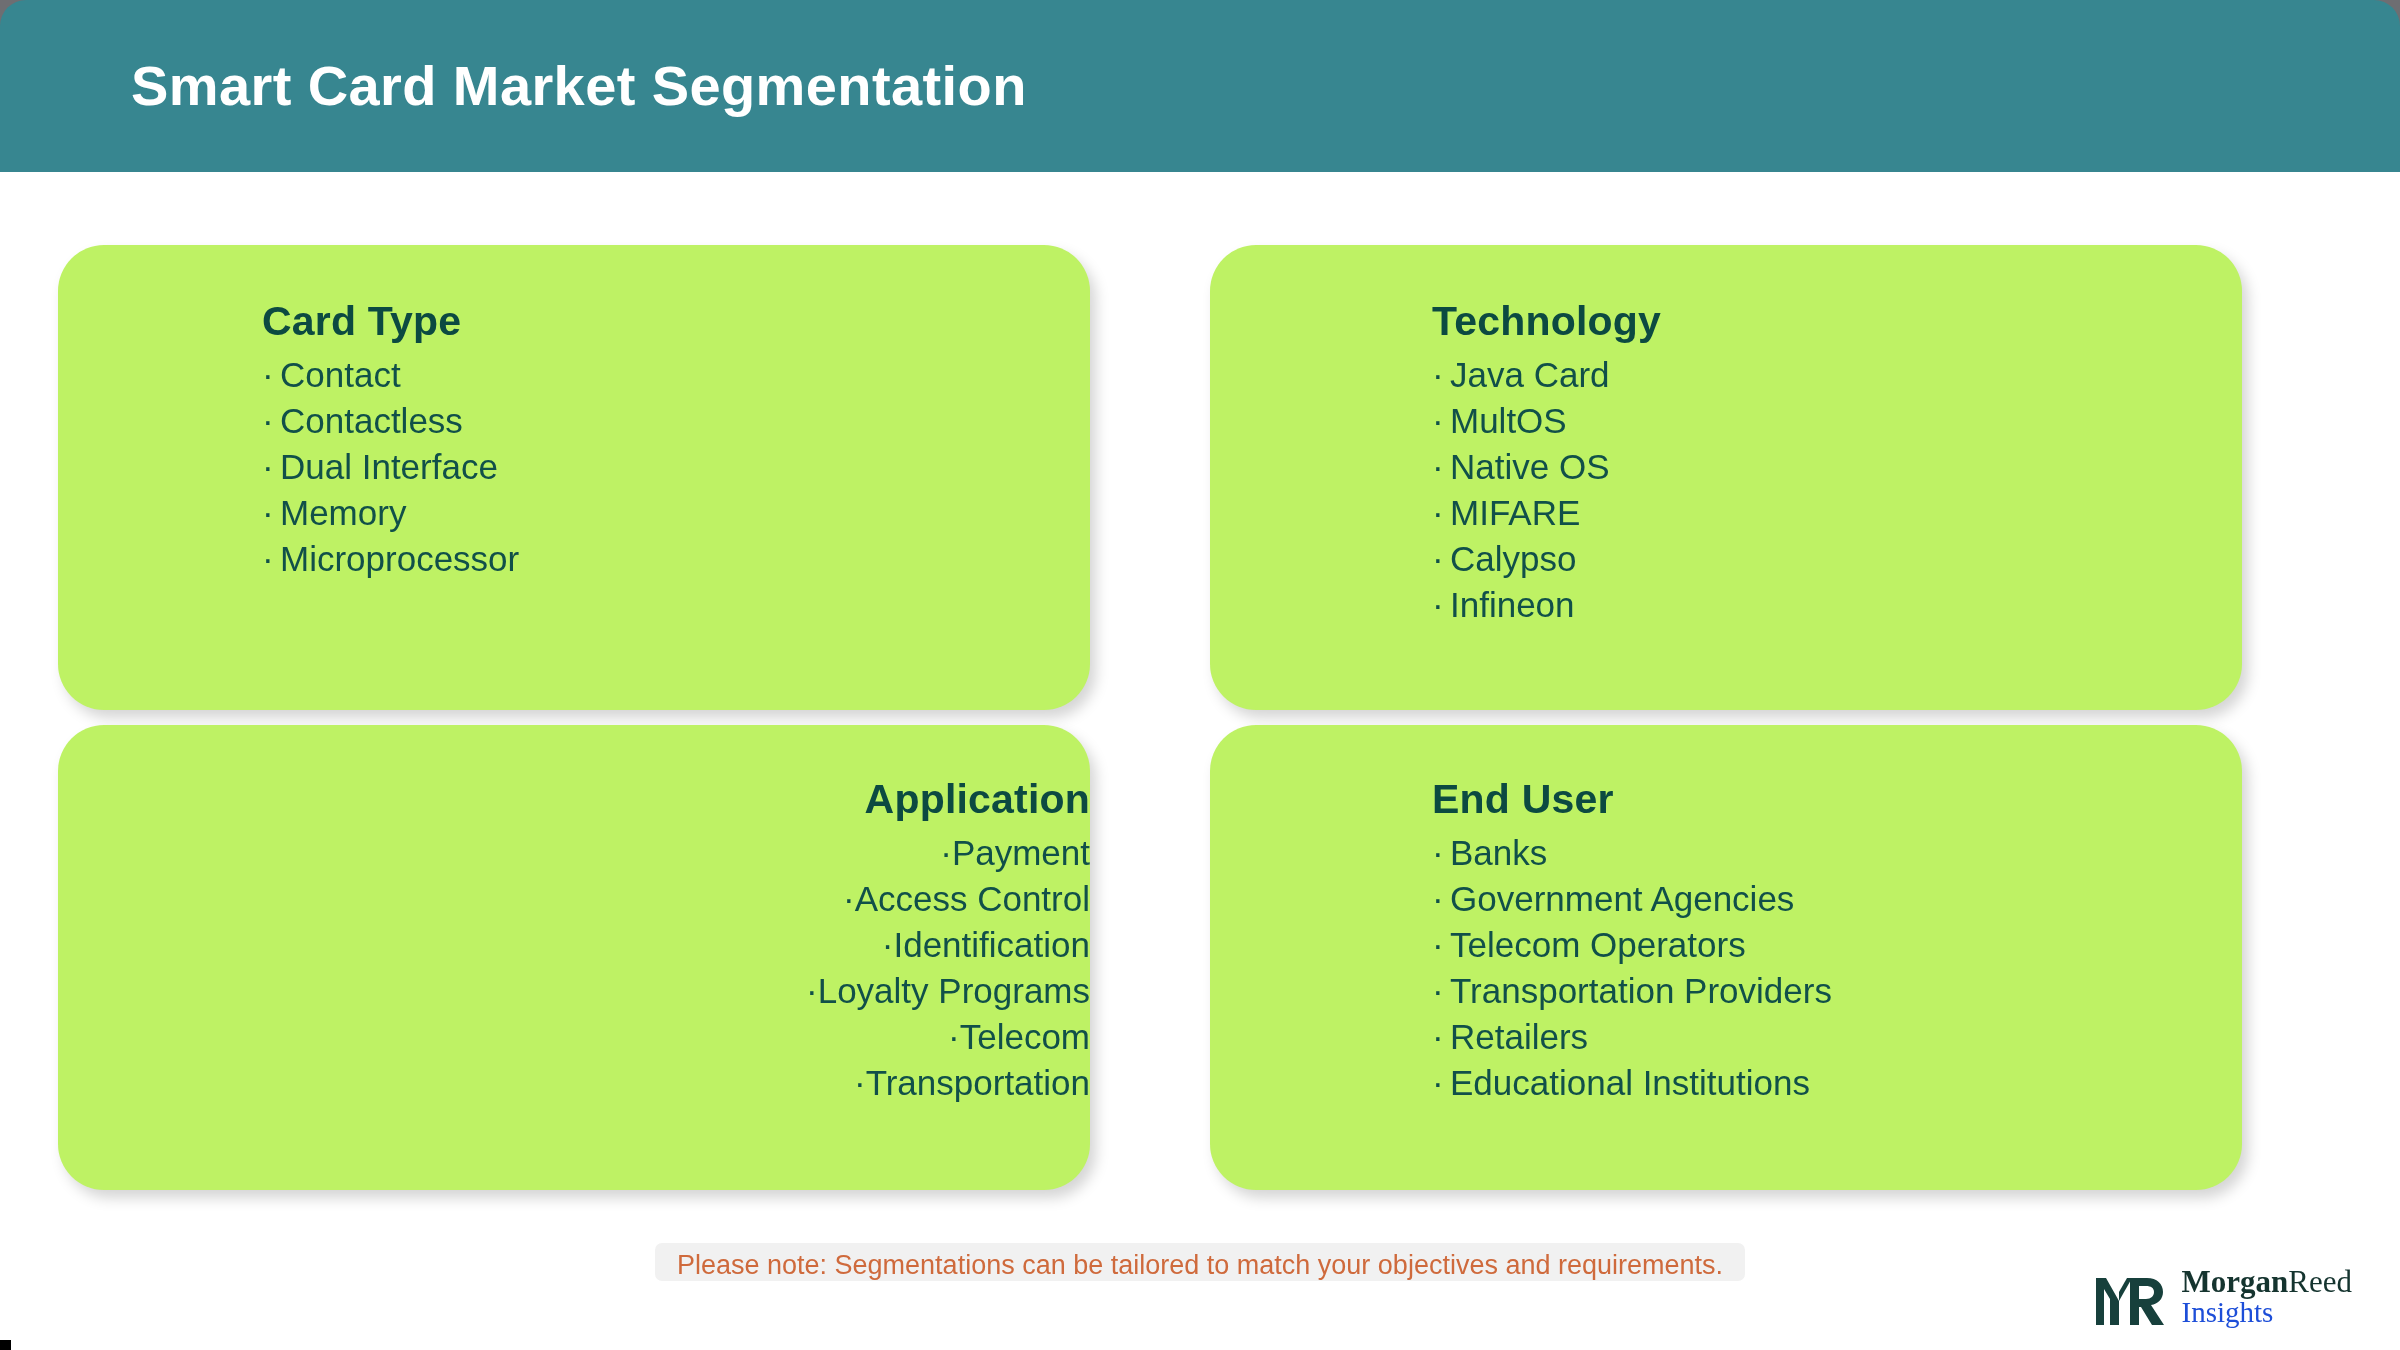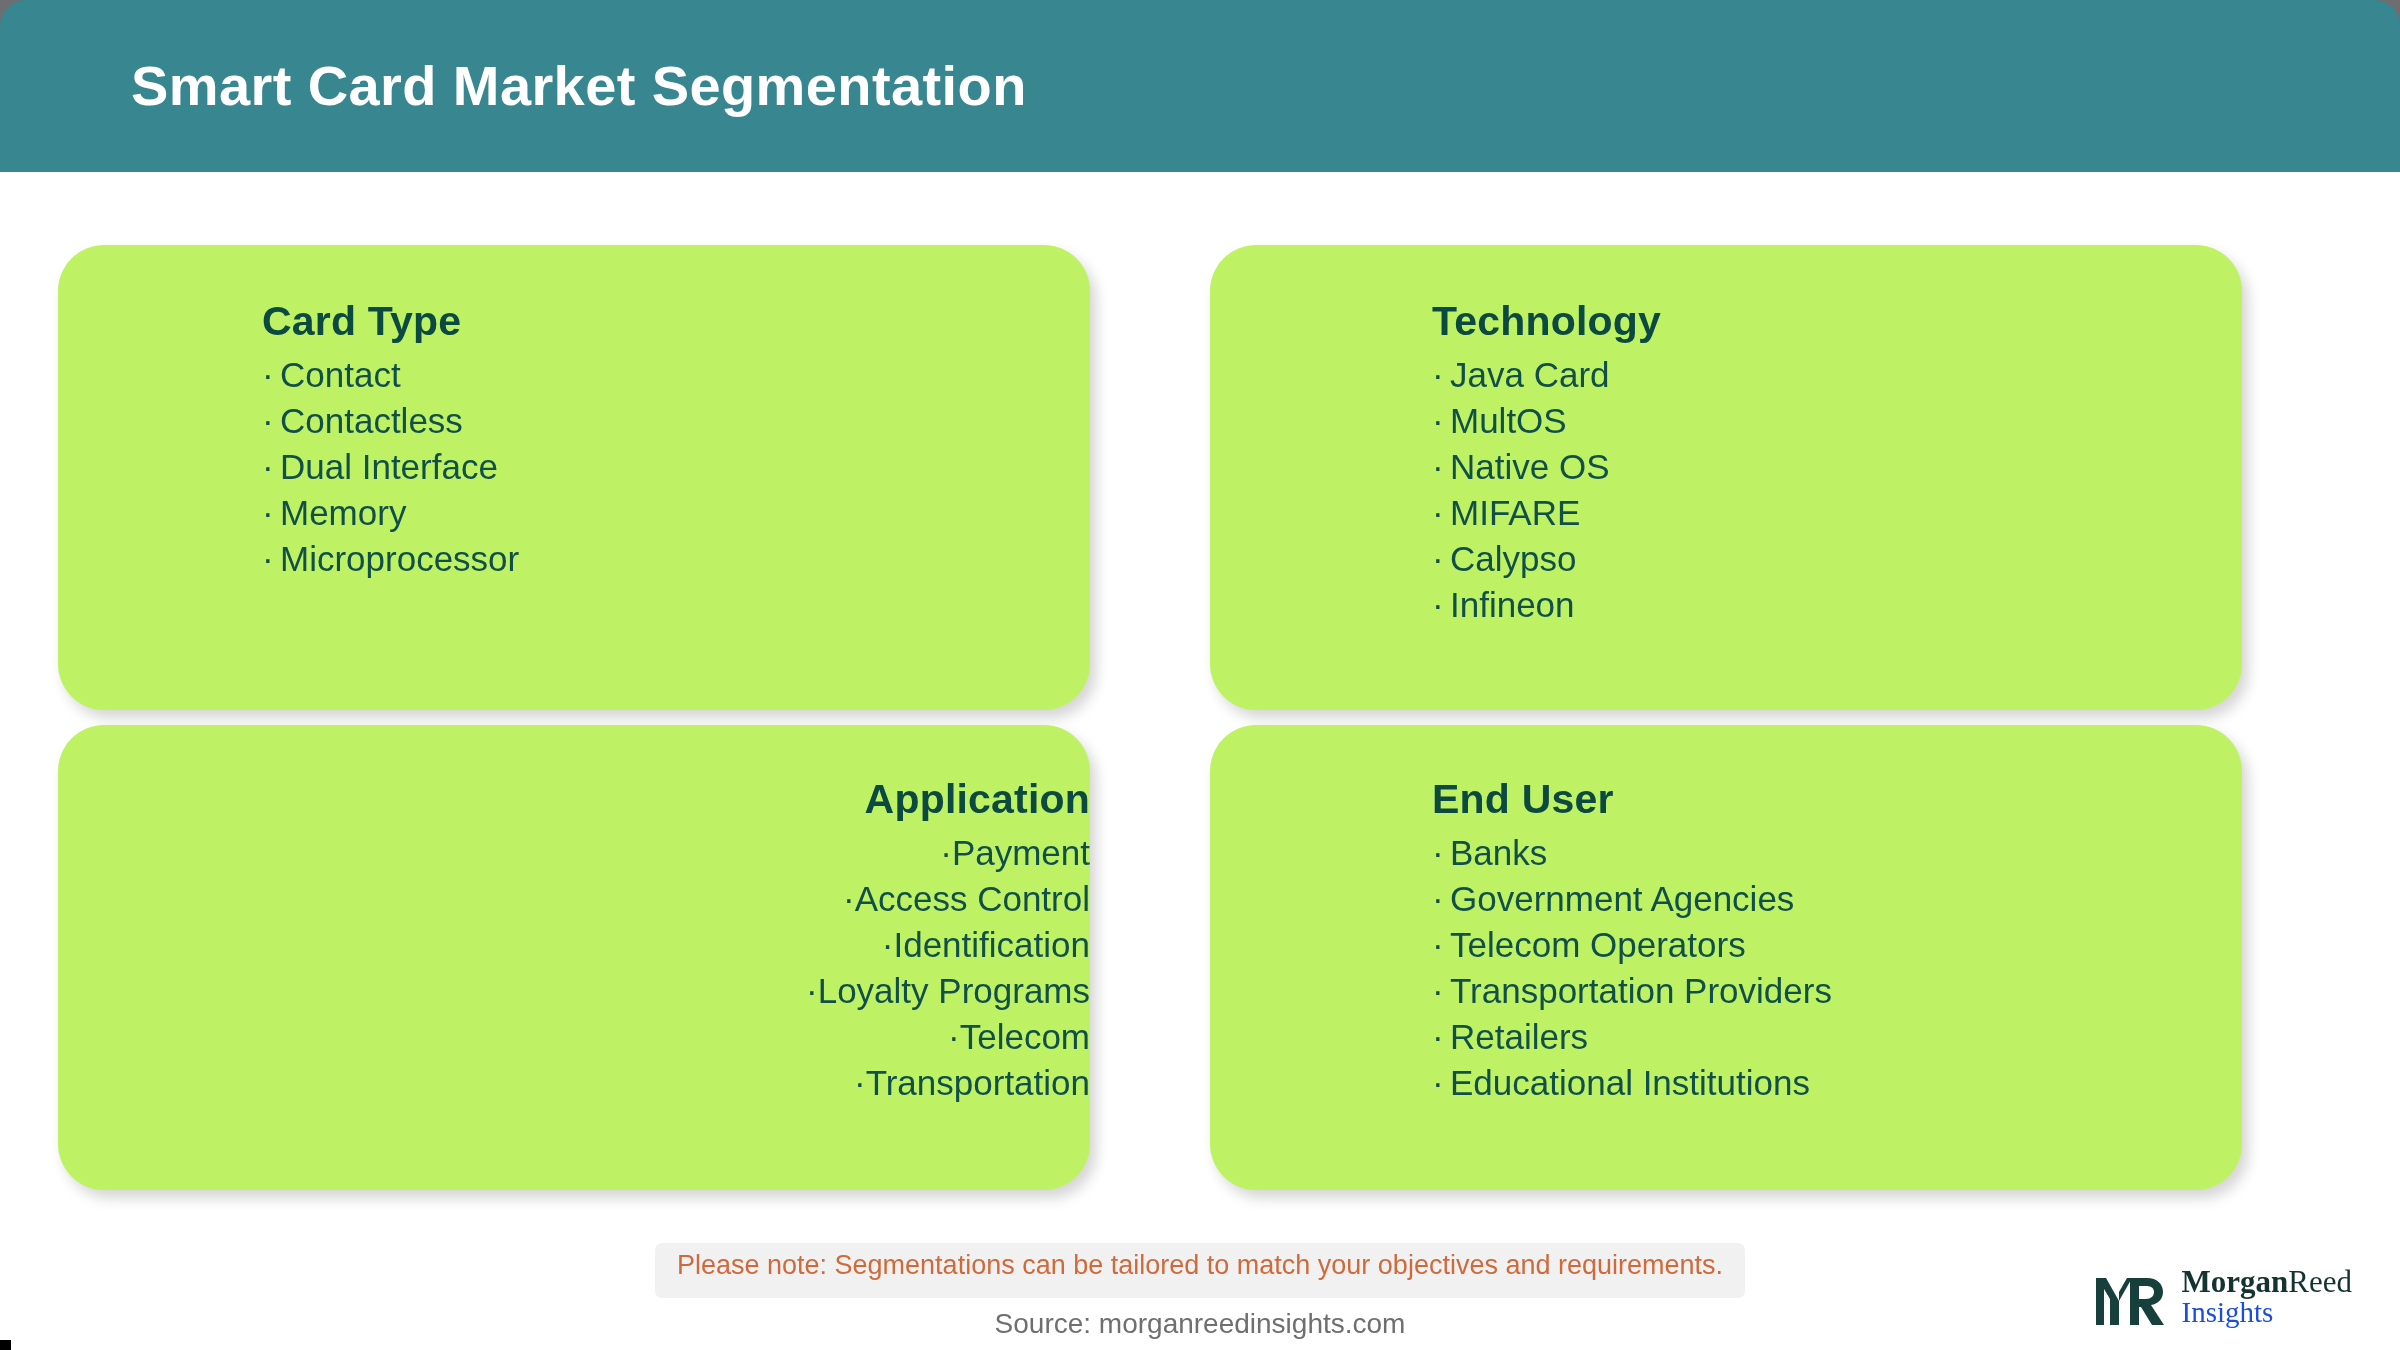--- a/index.html
+++ b/index.html
@@ -128,21 +128,21 @@
     width: 2400px;
     z-index: 3;
   }
   .note-wrap {
     display: flex;
     justify-content: center;
   }
   .note-pill {
     background: #f1f1f1;
     border-radius: 7px;
-    padding: 8px 22px 17px 22px;
+    padding: 8px 22px 0 22px;
     color: #cf6a3c;
     font-size: 27px;
     line-height: 1.1;
     white-space: nowrap;
   }
   .source-wrap {
     display: flex;
     justify-content: center;
     margin-top: 10px;
   }
@@ -251,23 +251,20 @@
         <li><span class="bullet">·</span><span>Educational Institutions</span></li>
       </ul>
     </div>
 
   </div>
 </div>
 
 <div class="footer">
   <div class="note-wrap">
     <div class="note-pill">Please note: Segmentations can be tailored to match your objectives and requirements.</div>
-  </div>
-  <div class="source-wrap">
-    <div class="source-text">Source: morganreedinsights.com</div>
   </div>
 </div>
 
 <div class="logo">
   <svg class="logo-mark" viewBox="0 0 74 52">
     <path d="M2 50 L2 3 L12 3 L25 26 L25 50 L16 50 L16 24 L10 14 L10 50 Z" fill="#17403c"></path>
     <path d="M25 26 L38 3 L33 3 L25 17 Z" fill="#17403c"></path>
     <path d="M36 50 L36 3 L53 3 C63 3 69 9 69 17 C69 24 64 29 57 30 L70 50 L58 50 L47 32 L45 32 L45 50 Z M45 11 L45 24 L52 24 C57 24 60 21 60 17 C60 13 57 11 52 11 Z" fill="#17403c"></path>
   </svg>
   <div class="logo-words">

